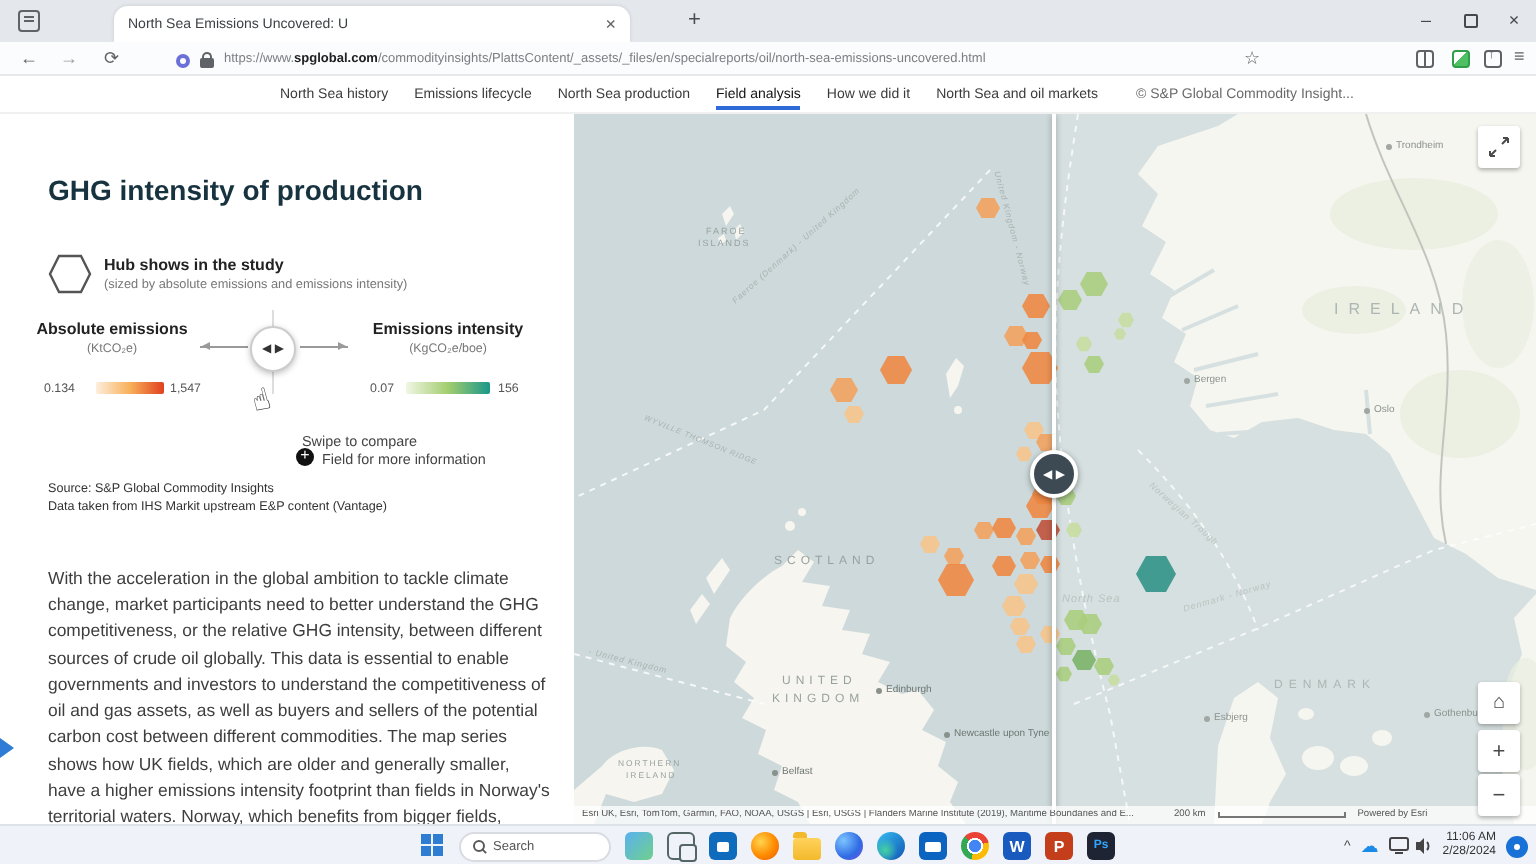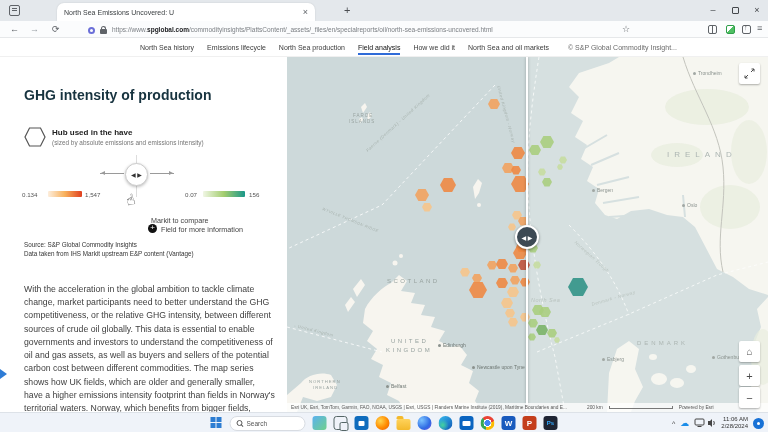--- a/index.html
+++ b/index.html
@@ -172,37 +172,43 @@
 </div>
 
 <div id="panel">
   <div class="p-title">GHG intensity of production</div>
 
   <span class="hub-hex">
     <svg width="22" height="20" viewBox="0 0 22 20">
         <polygon points="5.5,1 16.5,1 21,10 16.5,19 5.5,19 1,10" fill="none" stroke="#555" stroke-width="1.2"></polygon>
       </svg>
   </span>
-  <div class="hub-title">Hub used in the have</div>
+  <div class="hub-title">Hub shows in the study</div>
   <div class="hub-sub">(sized by absolute emissions and emissions intensity)</div>
 
+  <div class="leg-label" style="left:14px;top:103px">
+    <span>Absolute emissions</span><br><span class="leg-unit">(KtCO₂e)</span>
+  </div>
+  <div class="leg-label" style="left:182px;top:103px">
+    <span>Emissions intensity</span><br><span class="leg-unit">(KgCO₂e/boe)</span>
+  </div>
   <div class="leg-line l" style="left:100px;width:24px"></div>
   <div class="leg-line r" style="left:150px;width:24px"></div>
   <div class="leg-vline"></div>
   <div class="leg-handle">◀ ▶</div>
 
   <span class="grad-val" style="left:22px">0.134</span>
   <div class="grad abs"></div>
   <span class="grad-val" style="left:85px">1,547</span>
   <span class="grad-val" style="left:185px">0.07</span>
   <div class="grad int"></div>
   <span class="grad-val" style="left:249px">156</span>
 
   <span class="hand">☝</span>
-  <div class="swipe-txt">Markit to compare</div>
+  <div class="swipe-txt">Swipe to compare</div>
   <div class="plus-circ">+</div>
   <div class="click-txt">Field for more information</div>
 
   <div class="src" style="top:184px">Source: S&amp;P Global Commodity Insights</div>
   <div class="src" style="top:193px">Data taken from IHS Markit upstream E&amp;P content (Vantage)</div>
 
   <div class="p-body">With the acceleration in the global ambition to tackle climate change, market participants need to better understand the GHG competitiveness, or the relative GHG intensity, between different sources of crude oil globally.  This data is essential to enable governments and investors to understand the competitiveness of oil and gas assets, as well as buyers and sellers of the potential carbon cost between different commodities. The map series shows how UK fields, which are older and generally smaller, have a higher emissions intensity footprint than fields in Norway's territorial waters. Norway, which benefits from bigger fields, produces higher absolute emissions</div>
   <div class="edge-tri"></div>
 </div>
 

